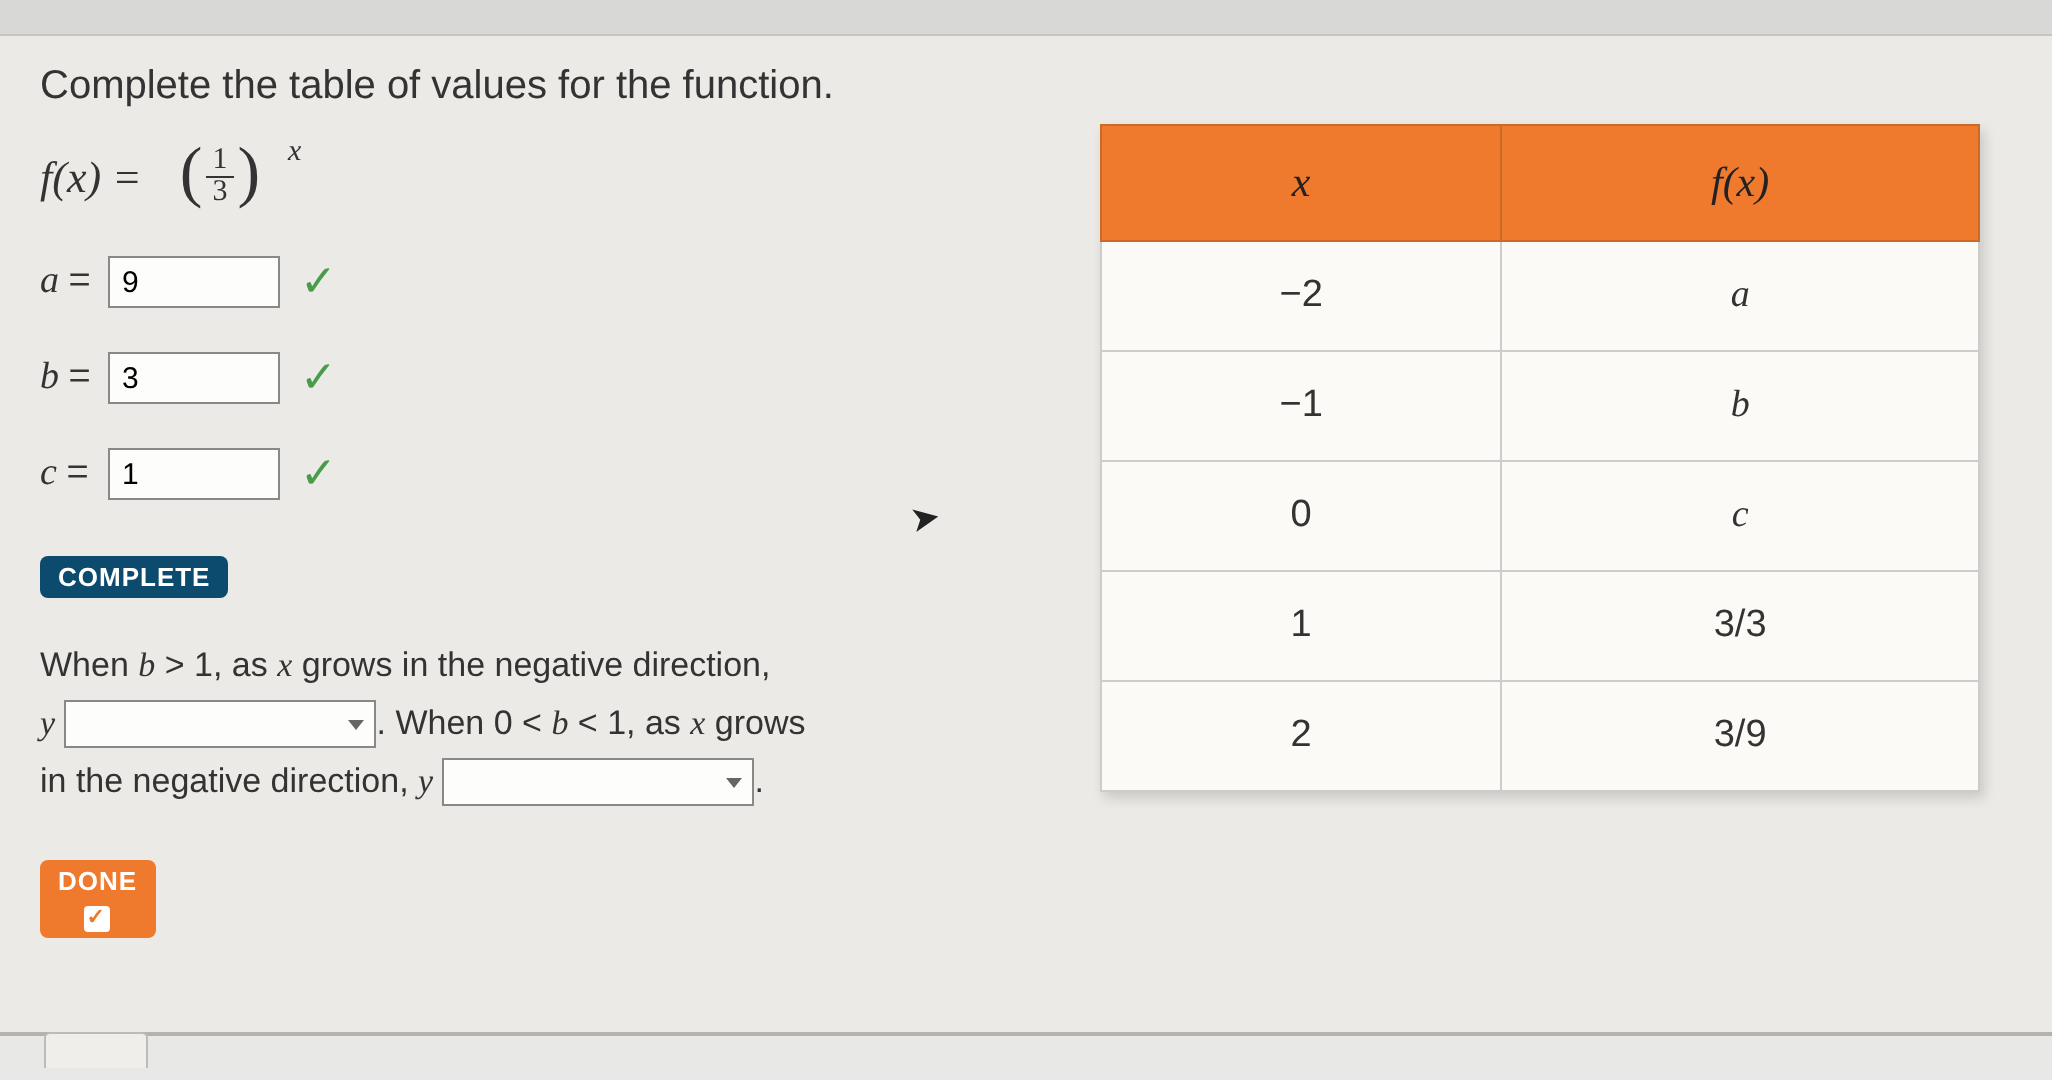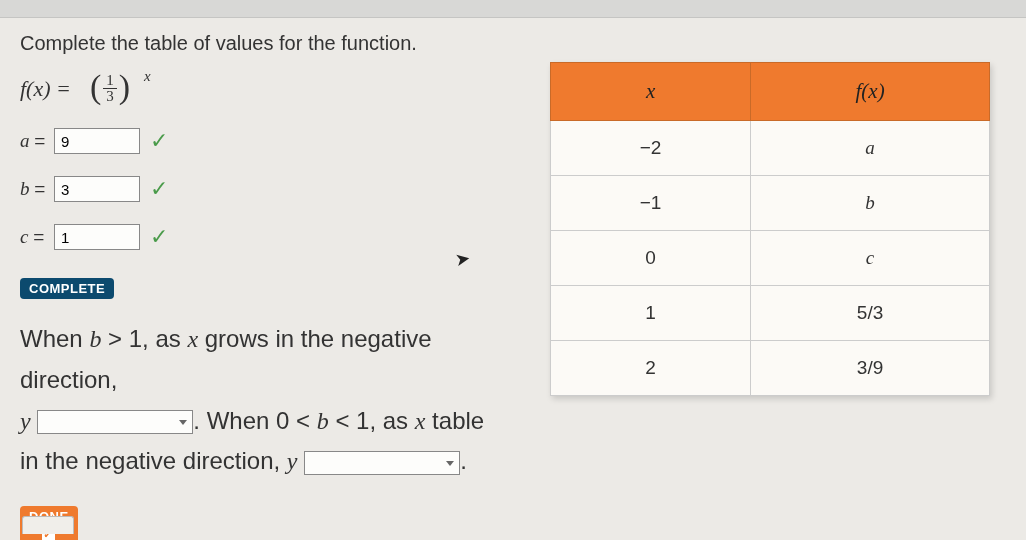--- a/index.html
+++ b/index.html
@@ -134,21 +134,21 @@
     .badge-done {
       background: #ef7a2e;
       margin-top: 24px;
       display: inline-flex;
       align-items: center;
       gap: 5px;
       flex-direction: column;
     }
     .paragraph {
       margin-top: 20px;
-      font-size: 24px;
+      font-size: 17px;
       line-height: 1.7;
       color: #333;
     }
     .paragraph .mi {
       font-style: italic;
       font-family: "Times New Roman", serif;
     }
     .inline-select {
       display: inline-block;
       width: 156px;
@@ -278,21 +278,21 @@
       <span class="varlabel"><span>c</span> <span class="eq">=</span></span>
       <input class="answer-input" value="1" style="">
       <span class="check">✓</span>
     </div>
 
     <div class="badge badge-complete">COMPLETE</div>
 
     <div class="paragraph">
       <span>When </span><span class="mi">b</span><span> &gt; 1, as </span><span class="mi">x</span><span> grows in the negative direction,</span><br>
       <span class="mi">y</span>
-      <span class="inline-select"></span><span>. When 0 &lt; </span><span class="mi">b</span><span> &lt; 1, as </span><span class="mi">x</span><span> table</span><br>
+      <span class="inline-select"></span><span>. When 0 &lt; </span><span class="mi">b</span><span> &lt; 1, as </span><span class="mi">x</span><span> grows</span><br>
       <span>in the negative direction, </span><span class="mi">y</span>
       <span class="inline-select"></span><span>.</span>
     </div>
 
     <div class="badge badge-done">
       <span>DONE</span>
       <span class="done-check"></span>
     </div>
 
   </div>
@@ -313,21 +313,21 @@
         <tr>
           <td>−1</td>
           <td class="italic">b</td>
         </tr>
         <tr>
           <td>0</td>
           <td class="italic">c</td>
         </tr>
         <tr>
           <td>1</td>
-          <td>5/3</td>
+          <td>3/3</td>
         </tr>
         <tr>
           <td>2</td>
           <td>3/9</td>
         </tr>
       </tbody>
     </table>
   </div>
 
 </div>

